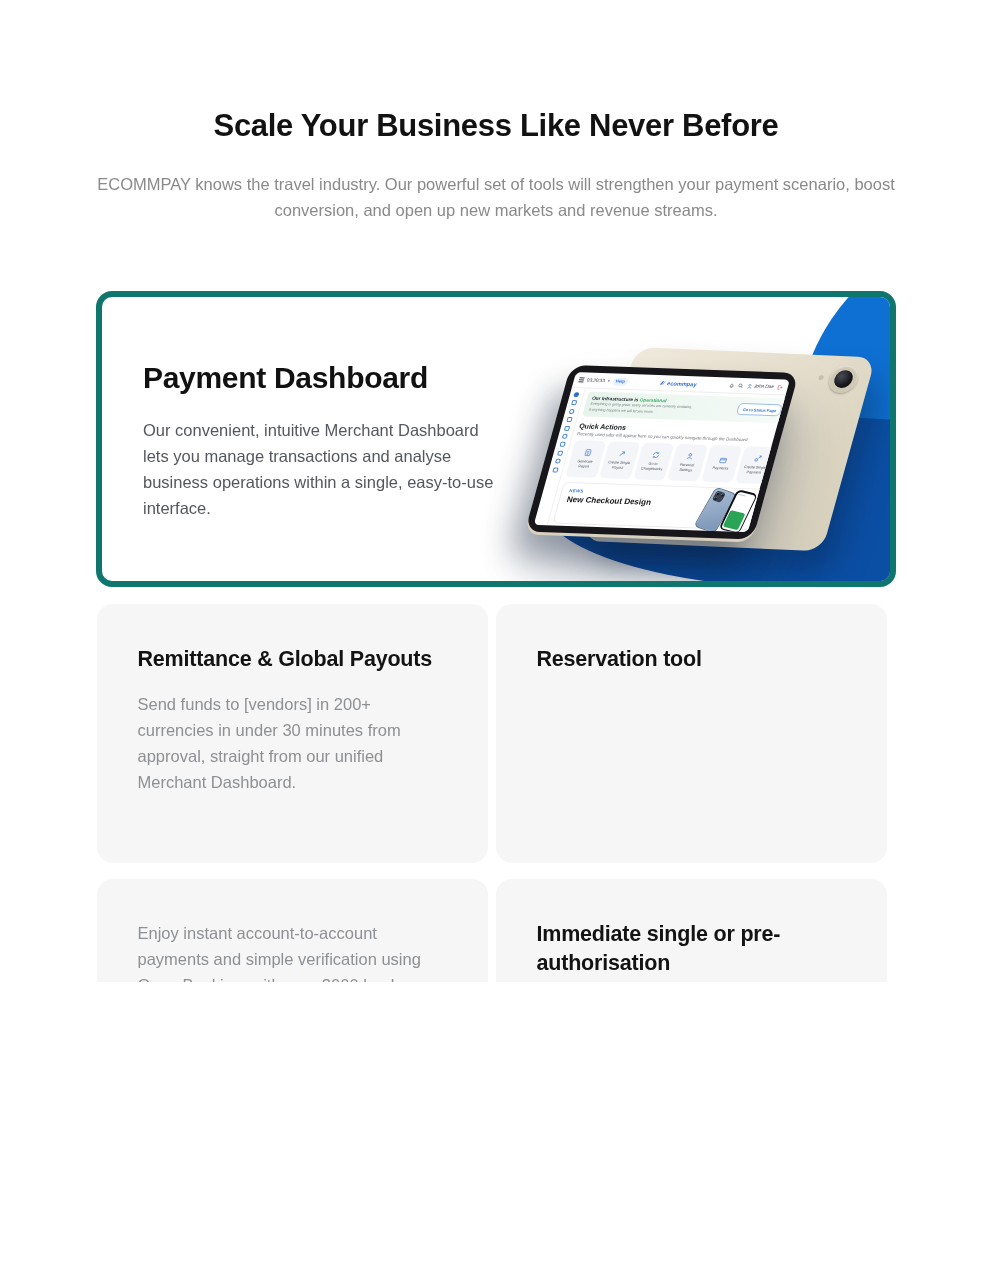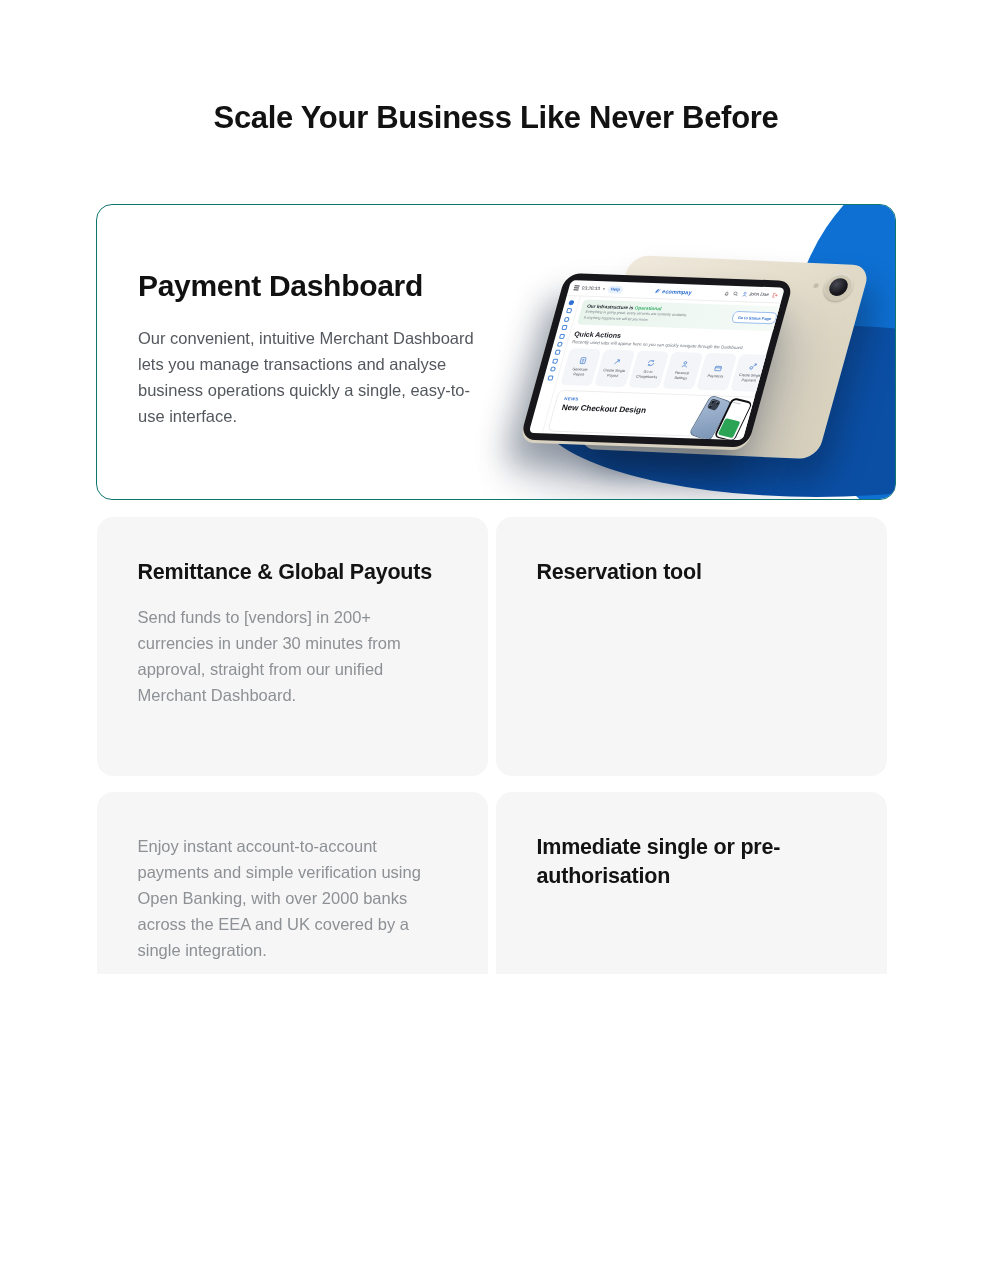--- a/index.html
+++ b/index.html
@@ -1,20 +1,20 @@
 <!DOCTYPE html>
 <html><head>
 <meta charset="utf-8">
 <style>
   * { box-sizing: border-box; margin: 0; padding: 0; }
   html,body { background:#fff; }
   .page {
     position: relative;
     width: 992px; height: 974px;
-    margin: 0 auto;
+    margin: 8px auto;
     background: #fff;
     font-family: "Liberation Sans", sans-serif;
     overflow: hidden;
   }
   
   .main-heading {
     padding-top: 100px;
     text-align: center;
     font-size: 31px; font-weight: 800; letter-spacing: -0.3px;
     color: #121212;
@@ -24,21 +24,21 @@
     margin: 27px auto 0;
     text-align: center;
     font-size: 16.5px; line-height: 26px;
     color: #8a8a8a;
   }
   
   .hero-card {
     position: relative;
     width: 800px; height: 296px;
     margin: 68px auto 0;
-    border: 1px solid #0f766e;
+    border: 6px solid #0f766e;
     border-radius: 16px;
     background: #fff;
     overflow: hidden;
   }
   .hero-text { position: absolute; left: 41px; top: 64px; width: 356px; z-index: 9; }
   .hero-text h2 { font-size: 30px; font-weight: 800; color: #111; letter-spacing: -0.3px; margin-bottom: 22px; }
   .hero-text p { font-size: 16.5px; line-height: 26px; color: #54585e; }
   .hero-visual { position: absolute; inset: 0; z-index: 1; }
   .blob-bright {
     position: absolute; left: 694px; top: -71px; width: 420px; height: 420px;
@@ -167,25 +167,26 @@
   .feature-card { background: #f6f6f6; border-radius: 16px; padding: 41px 40px 0 41px; }
   .feature-card h3 { font-size: 21.5px; line-height: 29px; font-weight: 800; letter-spacing: -0.2px; color: #131313; margin-bottom: 17px; }
   .feature-card p { font-size: 16.5px; line-height: 26px; color: #8d9094; }
 </style>
 </head>
 <body>
 
 <div class="page">
 
   <h1 class="main-heading">Scale Your Business Like Never Before</h1>
+  <p class="main-subtitle">ECOMMPAY knows the travel industry. Our powerful set of tools will strengthen your payment scenario, boost conversion, and open up new markets and revenue streams.</p>
 
   <section class="hero-card">
     <div class="hero-text">
       <h2>Payment Dashboard</h2>
-      <p>Our convenient, intuitive Merchant Dashboard lets you manage transactions and analyse business operations quickly a single, easy-to-use interface.</p>
+      <p>Our convenient, intuitive Merchant Dashboard lets you manage transactions and analyse business operations within a single, easy-to-use interface.</p>
     </div>
 
     <div class="hero-visual">
       <div class="blob-bright" style="background:#0e70d3"></div>
       <div class="blob-dark" style="background:#0b4fa5"></div>
 
       <div class="tablet-back">
         <div class="camera-ring">
           <div class="camera-lens"></div>
         </div>

